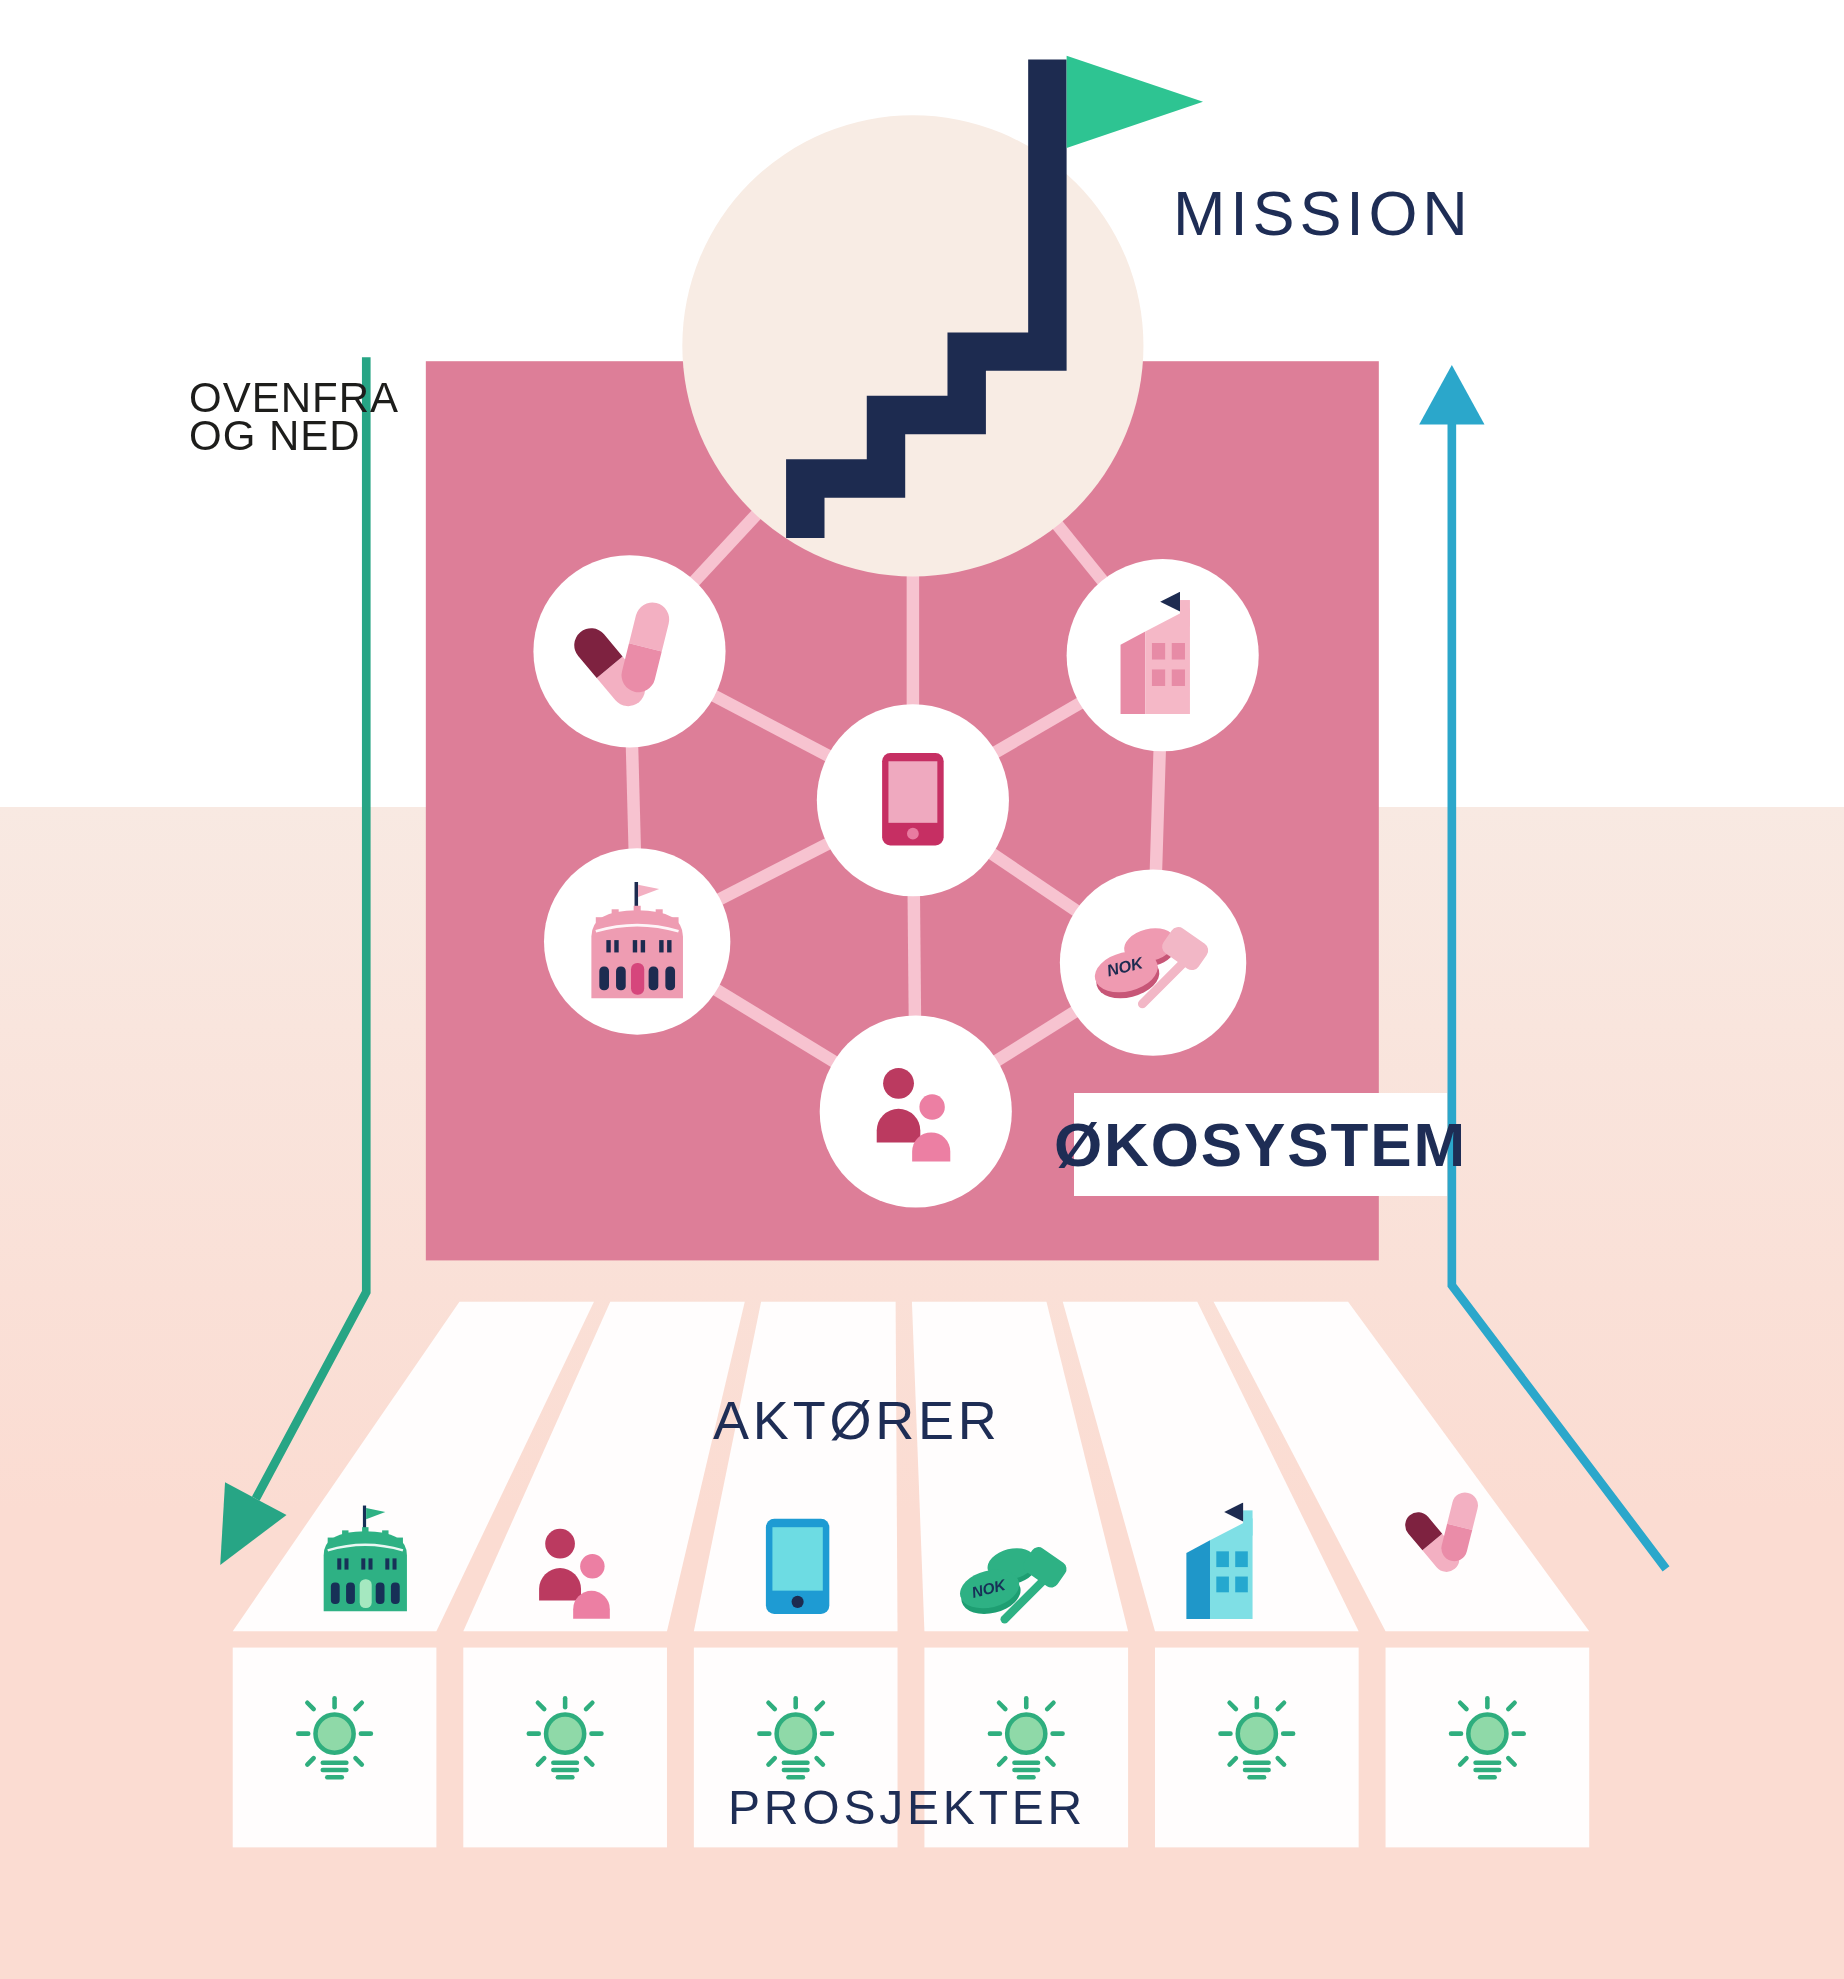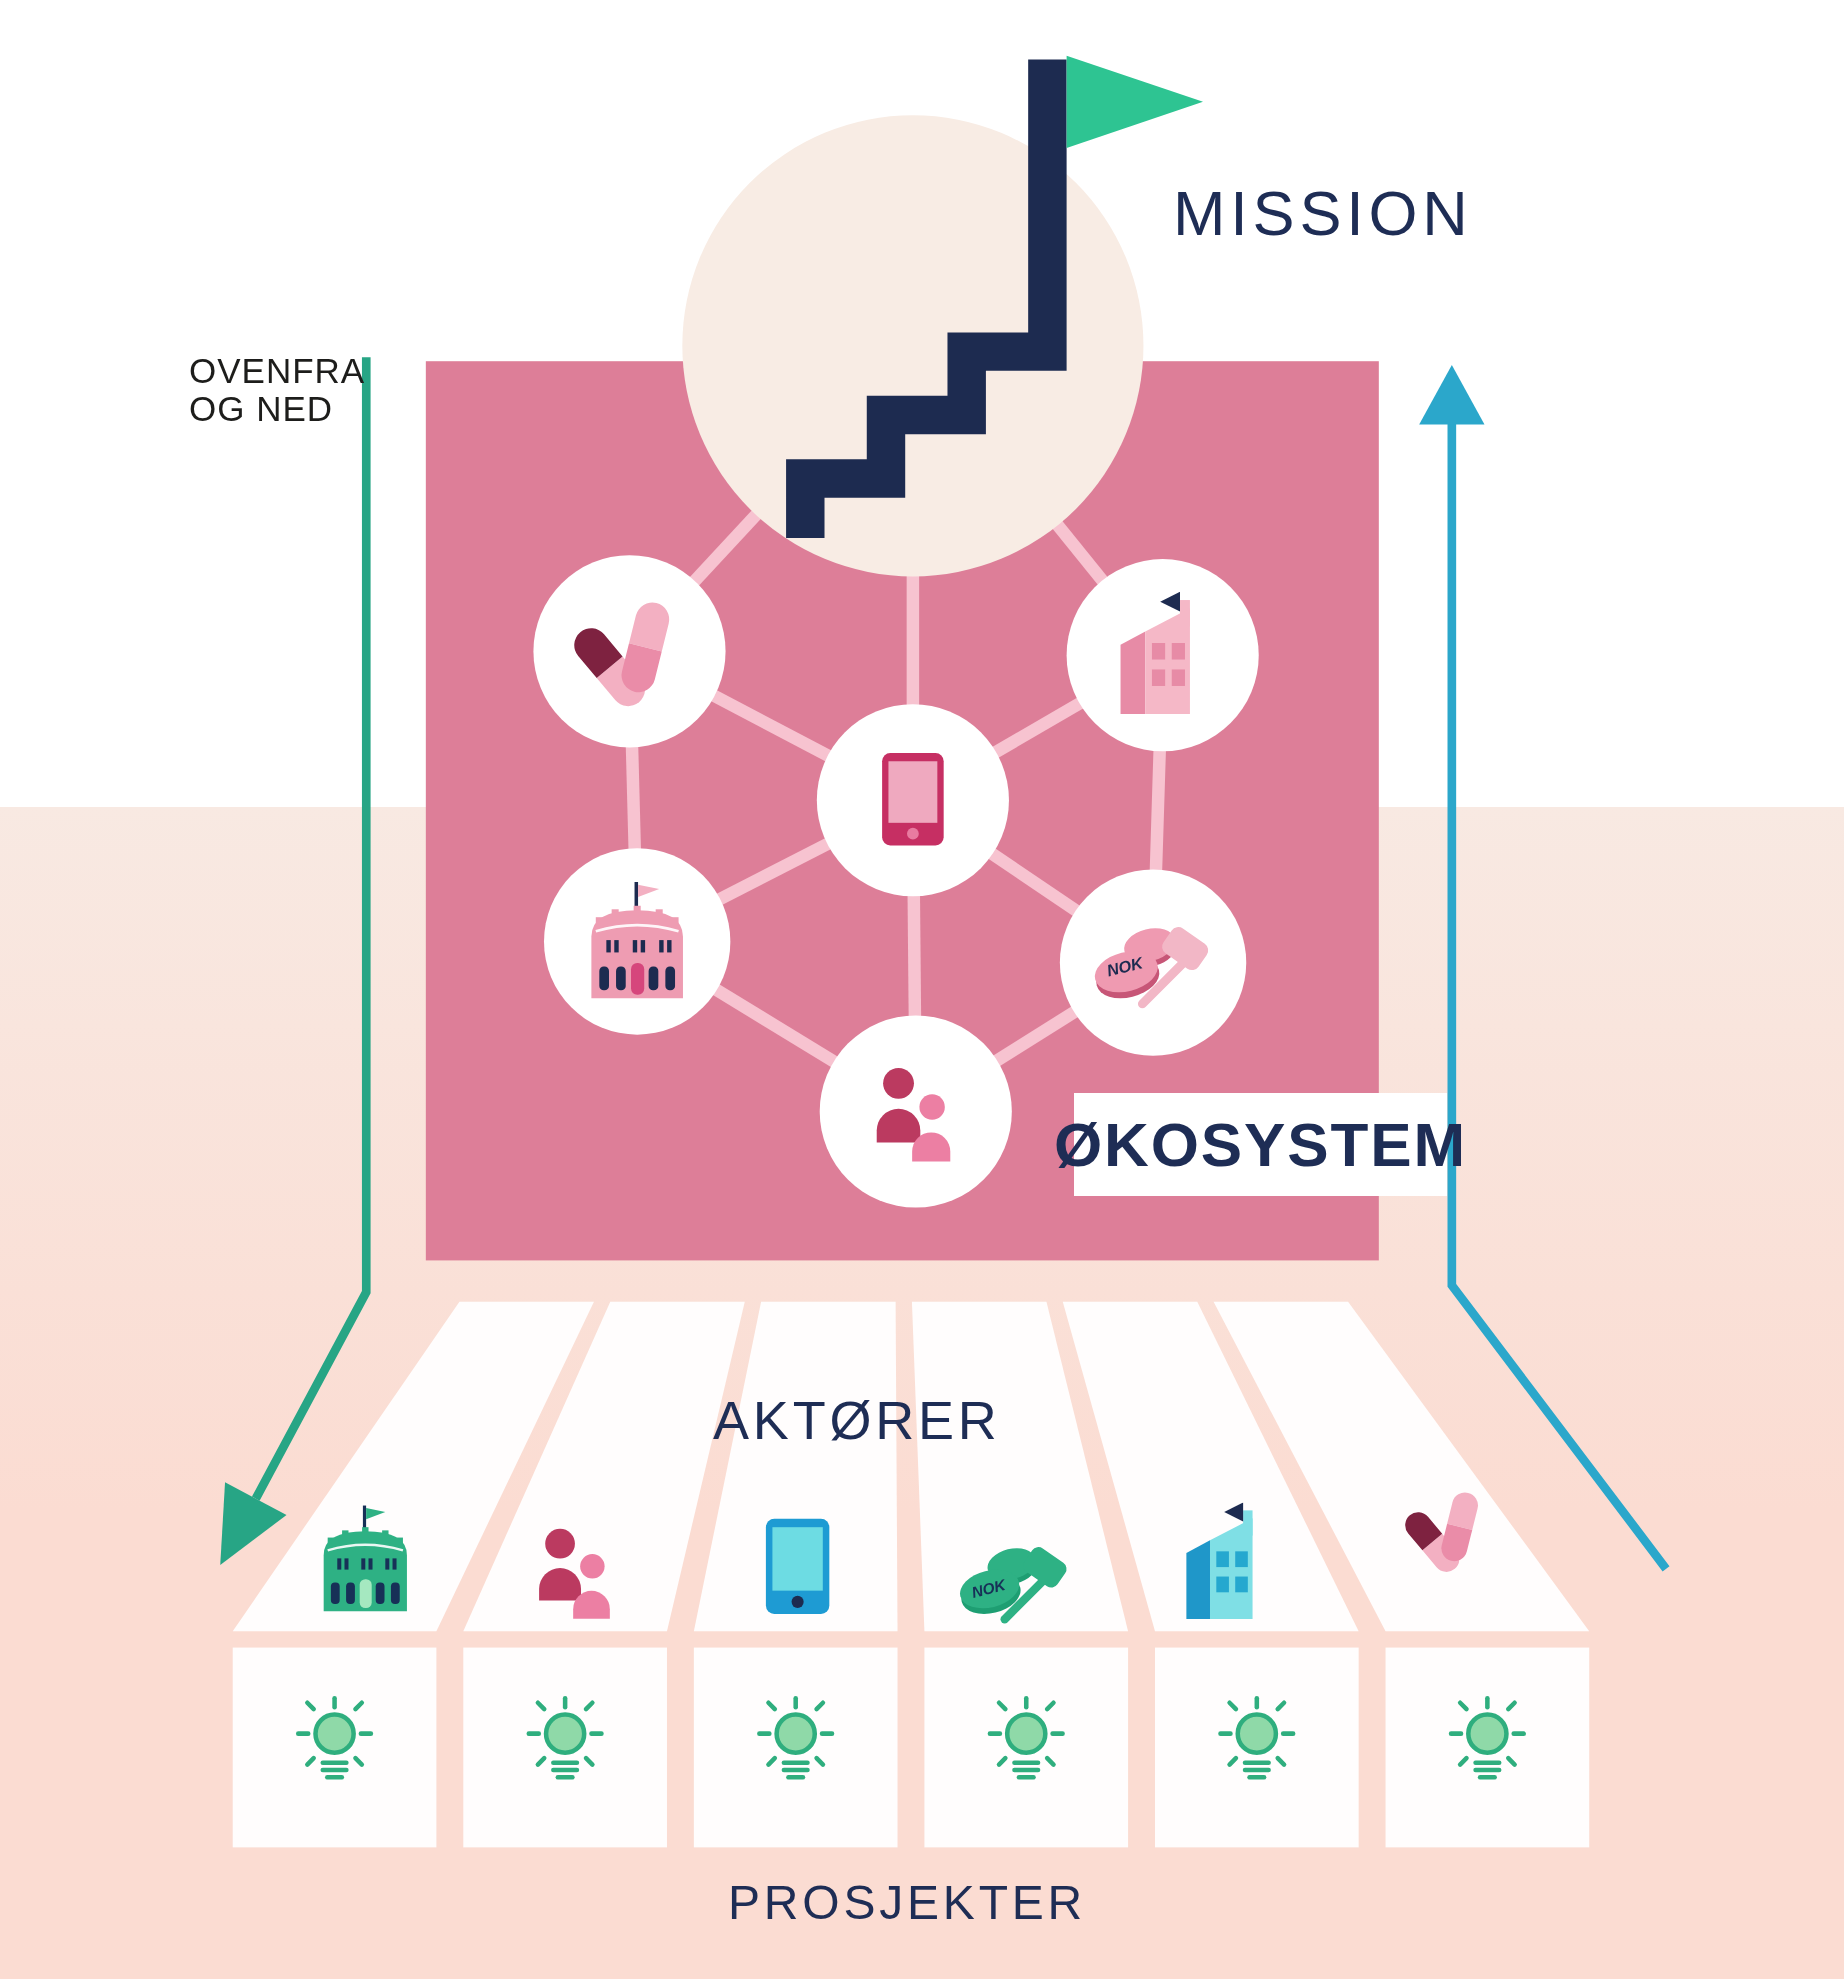--- a/index.html
+++ b/index.html
@@ -7,30 +7,30 @@
     position:relative;width:1845px;height:1979px;overflow:hidden;
     font-family:"Liberation Sans", sans-serif;background:#ffffff;
   }
   .bg-bottom{
     position:absolute;left:0;top:807px;width:1845px;height:1172px;
     background:linear-gradient(180deg,#f8e9e2 0%,#fbdcd2 60%);
   }
   svg.scene{position:absolute;left:0;top:0;}
   .lbl{position:absolute;color:#1e2d55;white-space:nowrap;}
   .lbl-mission{left:1156px;top:177px;font-size:63px;font-weight:500;letter-spacing:4.8px;margin-left:17px;}
-  .lbl-small{font-size:35px;font-weight:500;line-height:38px;color:#1d1d1b;letter-spacing:1px;}
+  .lbl-small{font-size:42px;font-weight:500;line-height:38px;color:#1d1d1b;letter-spacing:1px;margin-top:27px;}
   .lbl-top-down{left:189px;top:352px;}
   .lbl-bottom-up{left:1622px;top:1591px;}
   .okosystem-box{
     position:absolute;left:1074px;top:1093px;width:373px;height:103px;
     background:#ffffff;display:flex;align-items:center;justify-content:center;
   }
   .okosystem-box span{font-size:62px;font-weight:700;letter-spacing:1.9px;color:#1e2d55;}
   .lbl-aktorer{left:713px;top:1389px;width:384px;text-align:left;font-size:54px;font-weight:500;letter-spacing:3.8px;}
-  .lbl-prosjekter{left:667px;top:1875px;width:480px;text-align:center;font-size:48px;font-weight:500;letter-spacing:3.8px;}
+  .lbl-prosjekter{left:667px;top:1780px;width:480px;text-align:center;font-size:48px;font-weight:500;letter-spacing:3.8px;}
 </style>
 </head>
 <body>
 
 <div class="canvas">
 
   <div class="bg-bottom"></div>
 
   <svg class="scene" width="1845" height="1979" viewBox="0 0 1920 2060" aria-hidden="true">
     <defs>

